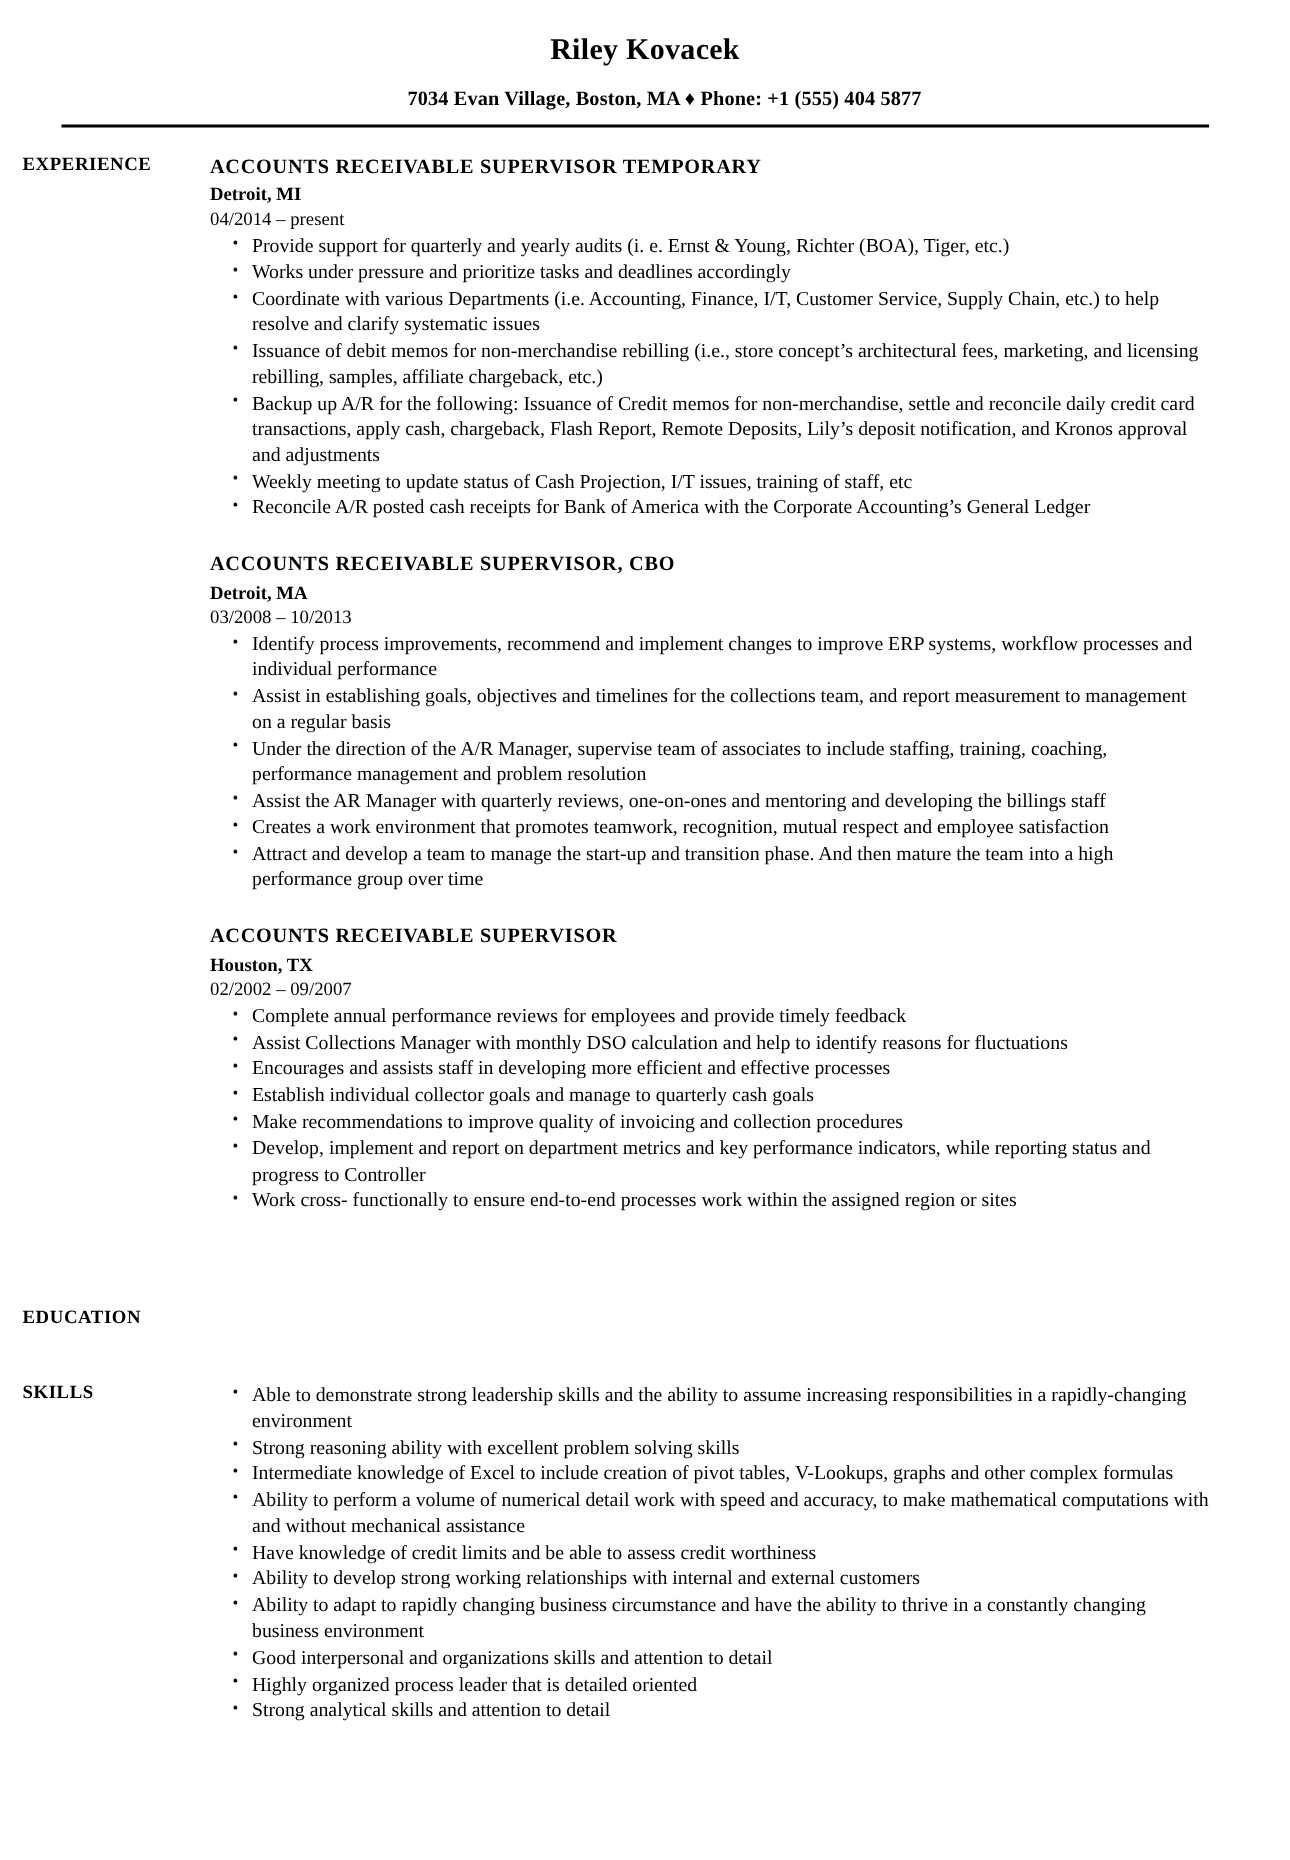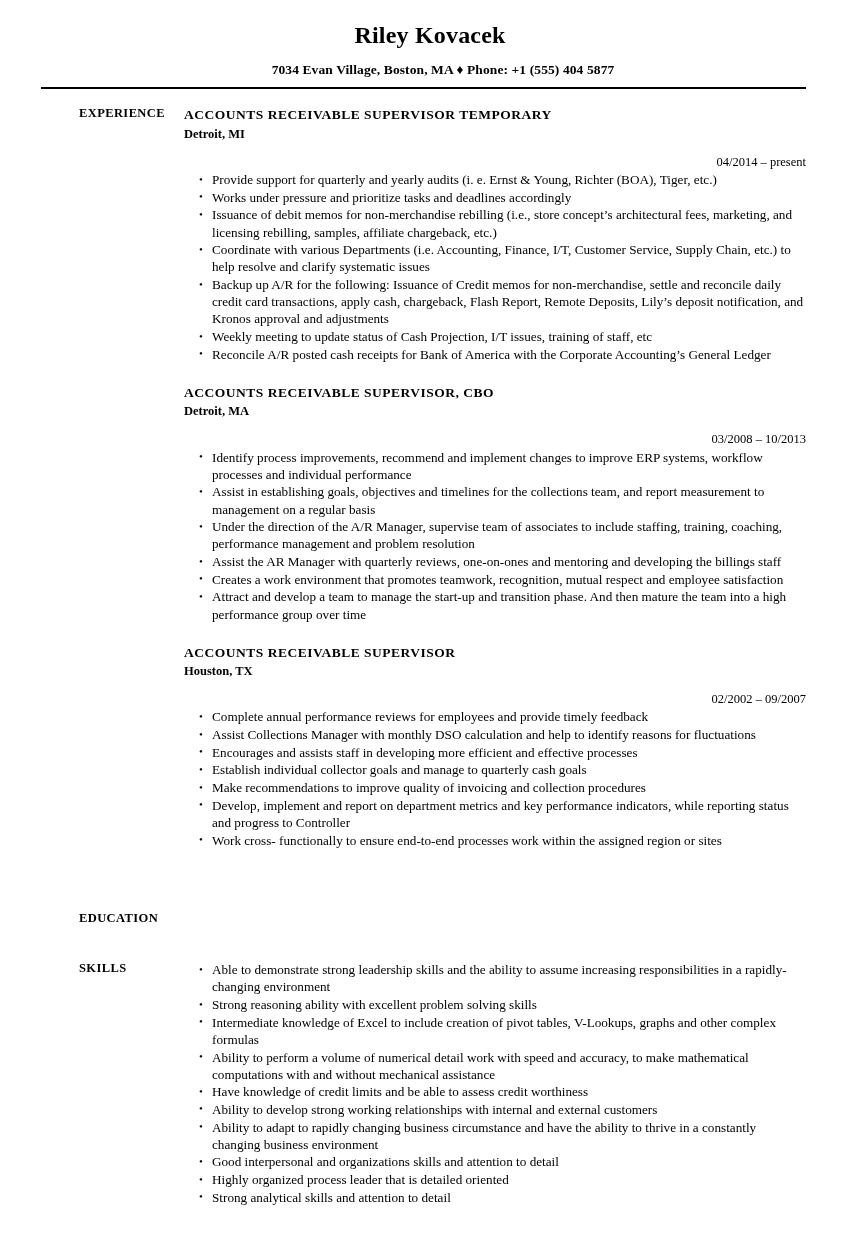--- a/index.html
+++ b/index.html
@@ -22,21 +22,21 @@
     box-sizing: border-box;
     overflow: hidden;
   }
 
   
   .header {
     padding-top: 22px;
   }
   .name {
     text-align: center;
-    font-size: 24px;
+    font-size: 20px;
     font-weight: bold;
     letter-spacing: 0.2px;
     line-height: 1.1;
   }
   .contact {
     text-align: center;
     font-size: 13.5px;
     font-weight: bold;
     margin-top: 14px;
     letter-spacing: 0.1px;
@@ -51,27 +51,26 @@
   }
 
   
   .section {
     display: flex;
     align-items: flex-start;
   }
   .section-label {
     width: 140px;
     min-width: 140px;
-    padding-left: 35px;
+    padding-left: 15px;
     box-sizing: border-box;
     font-size: 12.5px;
     font-weight: bold;
     letter-spacing: 0.4px;
     white-space: nowrap;
-    margin-left: 44px;
   }
   .section-body {
     flex: 1 1 auto;
     padding-right: 54px;
     box-sizing: border-box;
   }
 
   .experience-wrap { margin-top: 17px; }
 
   .job { margin-bottom: 0; }
@@ -86,22 +85,21 @@
   .job-location {
     font-size: 12.5px;
     font-weight: bold;
     line-height: 1.3;
     margin-top: 2px;
   }
   .job-dates {
     font-size: 12.5px;
     font-weight: normal;
     line-height: 1.3;
-    margin-top: 12px;
-    text-align: right;
+    margin-top: 0px;
   }
 
   ul.bullets {
     list-style: none;
     margin: 1px 0 0 0;
     padding: 0;
   }
   ul.bullets > li {
     position: relative;
     padding-left: 28px;
@@ -151,22 +149,22 @@
     <div class="section-label">EXPERIENCE</div>
     <div class="section-body">
 
       <div class="job">
         <div class="job-title">ACCOUNTS RECEIVABLE SUPERVISOR TEMPORARY</div>
         <div class="job-location">Detroit, MI</div>
         <div class="job-dates">04/2014 – present</div>
         <ul class="bullets">
           <li>Provide support for quarterly and yearly audits (i. e. Ernst &amp; Young, Richter (BOA), Tiger, etc.)</li>
           <li>Works under pressure and prioritize tasks and deadlines accordingly</li>
+          <li>Coordinate with various Departments (i.e. Accounting, Finance, I/T, Customer Service, Supply Chain, etc.) to help resolve and clarify systematic issues</li>
           <li>Issuance of debit memos for non-merchandise rebilling (i.e., store concept’s architectural fees, marketing, and licensing rebilling, samples, affiliate chargeback, etc.)</li>
-          <li>Coordinate with various Departments (i.e. Accounting, Finance, I/T, Customer Service, Supply Chain, etc.) to help resolve and clarify systematic issues</li>
           <li>Backup up A/R for the following: Issuance of Credit memos for non-merchandise, settle and reconcile daily credit card transactions, apply cash, chargeback, Flash Report, Remote Deposits, Lily’s deposit notification, and Kronos approval and adjustments</li>
           <li>Weekly meeting to update status of Cash Projection, I/T issues, training of staff, etc</li>
           <li>Reconcile A/R posted cash receipts for Bank of America with the Corporate Accounting’s General Ledger</li>
         </ul>
       </div>
 
       <div class="job">
         <div class="job-title">ACCOUNTS RECEIVABLE SUPERVISOR, CBO</div>
         <div class="job-location">Detroit, MA</div>
         <div class="job-dates">03/2008 – 10/2013</div>

